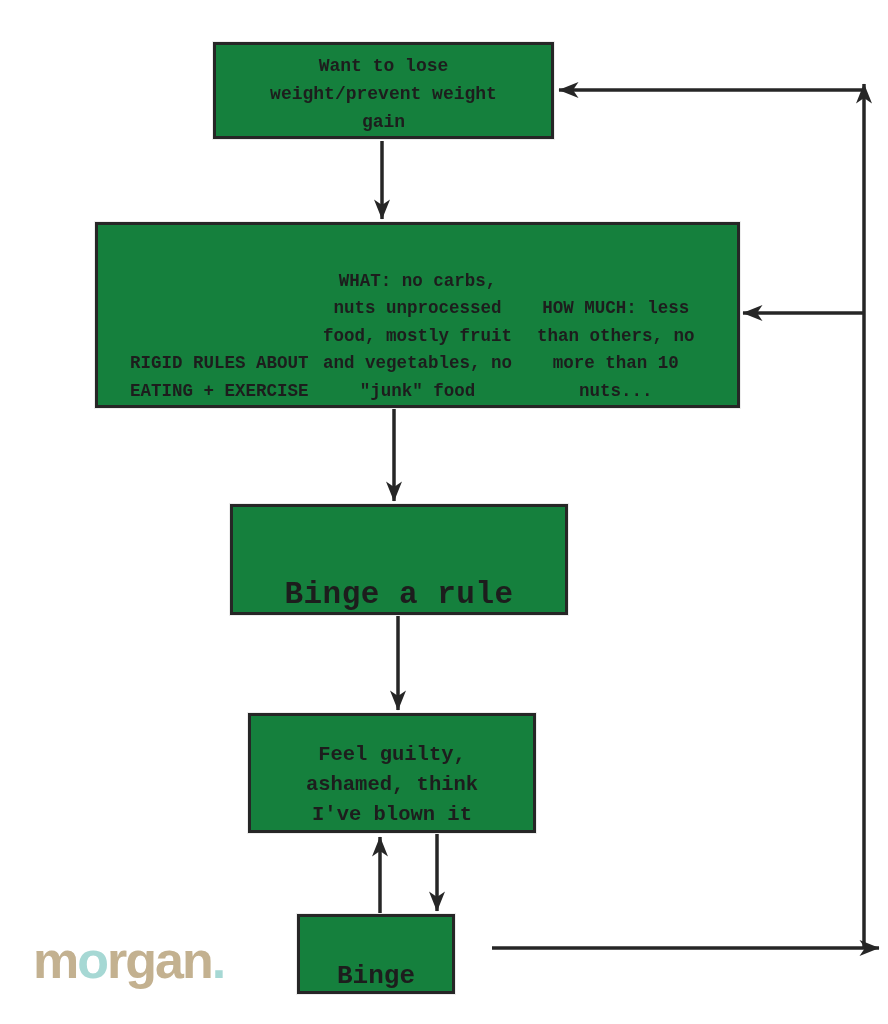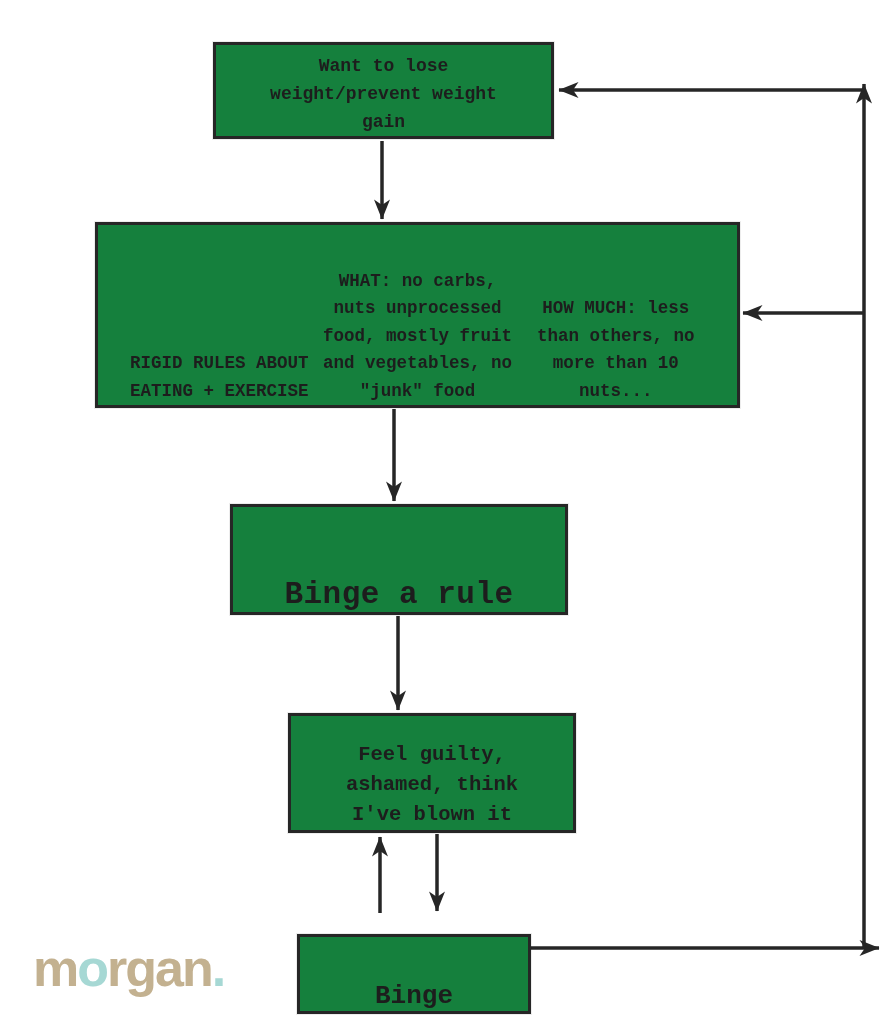--- a/index.html
+++ b/index.html
@@ -13,27 +13,27 @@
     background:#15803d;border:3px solid #262626;
     display:flex;align-items:flex-end;justify-content:center;
     text-align:center;color:#1d1d1d;font-weight:bold;
     box-shadow:0 0 0 1px rgba(0,0,0,0.07);
     font-family:Liberation Mono, monospace;
   }
   .node-goal{left:213px;top:42px;width:341px;height:97px;font-size:18px;line-height:28px;padding:0 30px;}
   .node-rules{left:95px;top:222px;width:645px;height:186px;font-size:17.5px;line-height:27.5px;padding:0 22px;flex-direction:row;}
   .node-rules span{display:block;width:100%;}
   .node-break{left:230px;top:504px;width:338px;height:111px;font-size:31px;letter-spacing:0.5px;}
-  .node-guilt{left:248px;top:713px;width:288px;height:120px;font-size:20.5px;line-height:30px;padding:0 28px;margin-left:40px;}
-  .node-binge{left:297px;top:914px;width:234px;height:80px;font-size:26px;margin-top:20px;}
+  .node-guilt{left:248px;top:713px;width:288px;height:120px;font-size:20.5px;line-height:30px;padding:0 28px;}
+  .node-binge{left:297px;top:914px;width:158px;height:80px;font-size:26px;}
   svg.arrows{position:absolute;left:0;top:0;pointer-events:none;}
   .logo{
     position:absolute;left:33px;top:930px;
     font-size:52px;font-weight:bold;letter-spacing:-2px;
-    color:#c3b190;white-space:nowrap;margin-top:8px;
+    color:#c3b190;white-space:nowrap;
   }
   .logo .teal{color:#a6d8d4;}
 </style>
 </head>
 <body>
 
 <div class="canvas">
 
   <svg class="arrows" width="888" height="1024" viewBox="0 0 888 1024">
     <defs>

